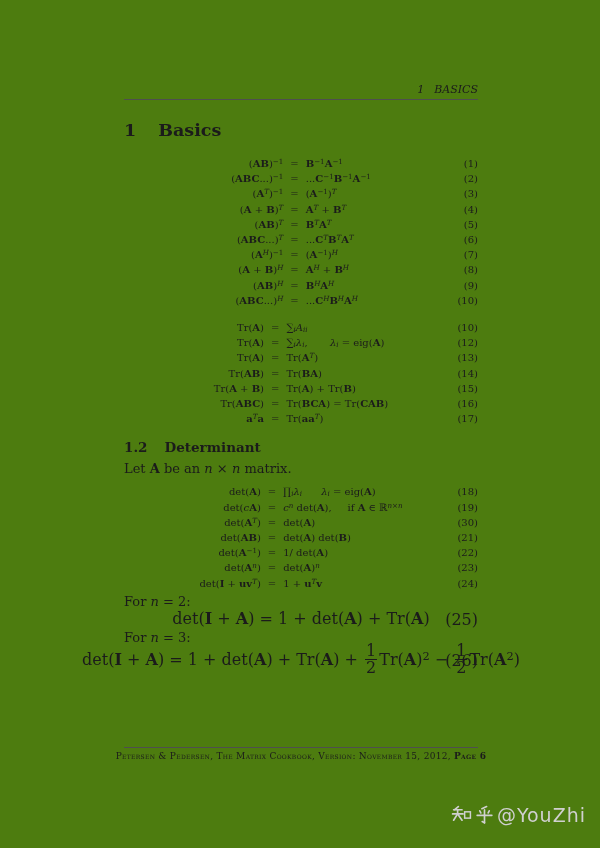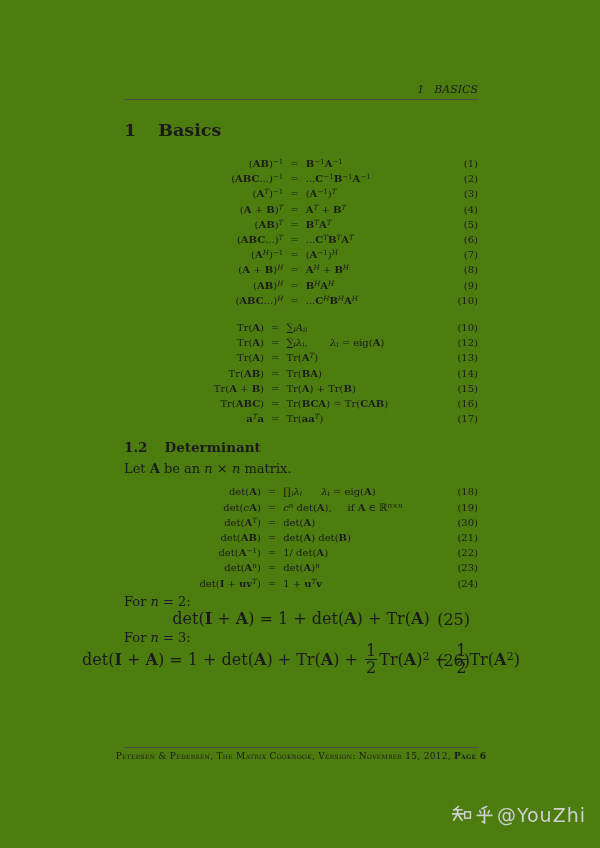--- a/index.html
+++ b/index.html
@@ -43,21 +43,21 @@
   #eq-det    { margin-top: 9px; }
   .c-lhs { grid-column: 3; text-align: right; white-space: nowrap; }
   .c-eq  { grid-column: 4; padding: 0 7px; }
   .c-rhs { grid-column: 5; white-space: nowrap; }
   .c-num { grid-column: 7; text-align: right; }
 
   .eq-display { position: relative; font-size: 16px; display: flex; align-items: center; justify-content: center; }
   #eq-25 { margin-top: 3px; height: 16px; }
   #eq-26 { margin-top: 2px; height: 28px; }
   .eq-display .formula { text-align: center; white-space: nowrap; }
-  .eq-display .eq-num { position: absolute; right: 8px; top: 50%; transform: translateY(-50%); }
+  .eq-display .eq-num { position: absolute; right: 0; top: 50%; transform: translateY(-50%); }
 
   
   .mbf { font-weight: bold; }
   .mit { font-style: italic; }
   .sup { font-size: 71%; vertical-align: 0.45em; line-height: 0; }
   .sub { font-size: 71%; vertical-align: -0.2em; line-height: 0; }
   .frac { display: inline-block; vertical-align: -0.55em; text-align: center; line-height: 1.05; margin: 0 2px; }
   .frac .fnum { display: block; border-bottom: 1px solid currentColor; padding: 0 1px; }
   .frac .fden { display: block; padding: 0 1px; }
 

